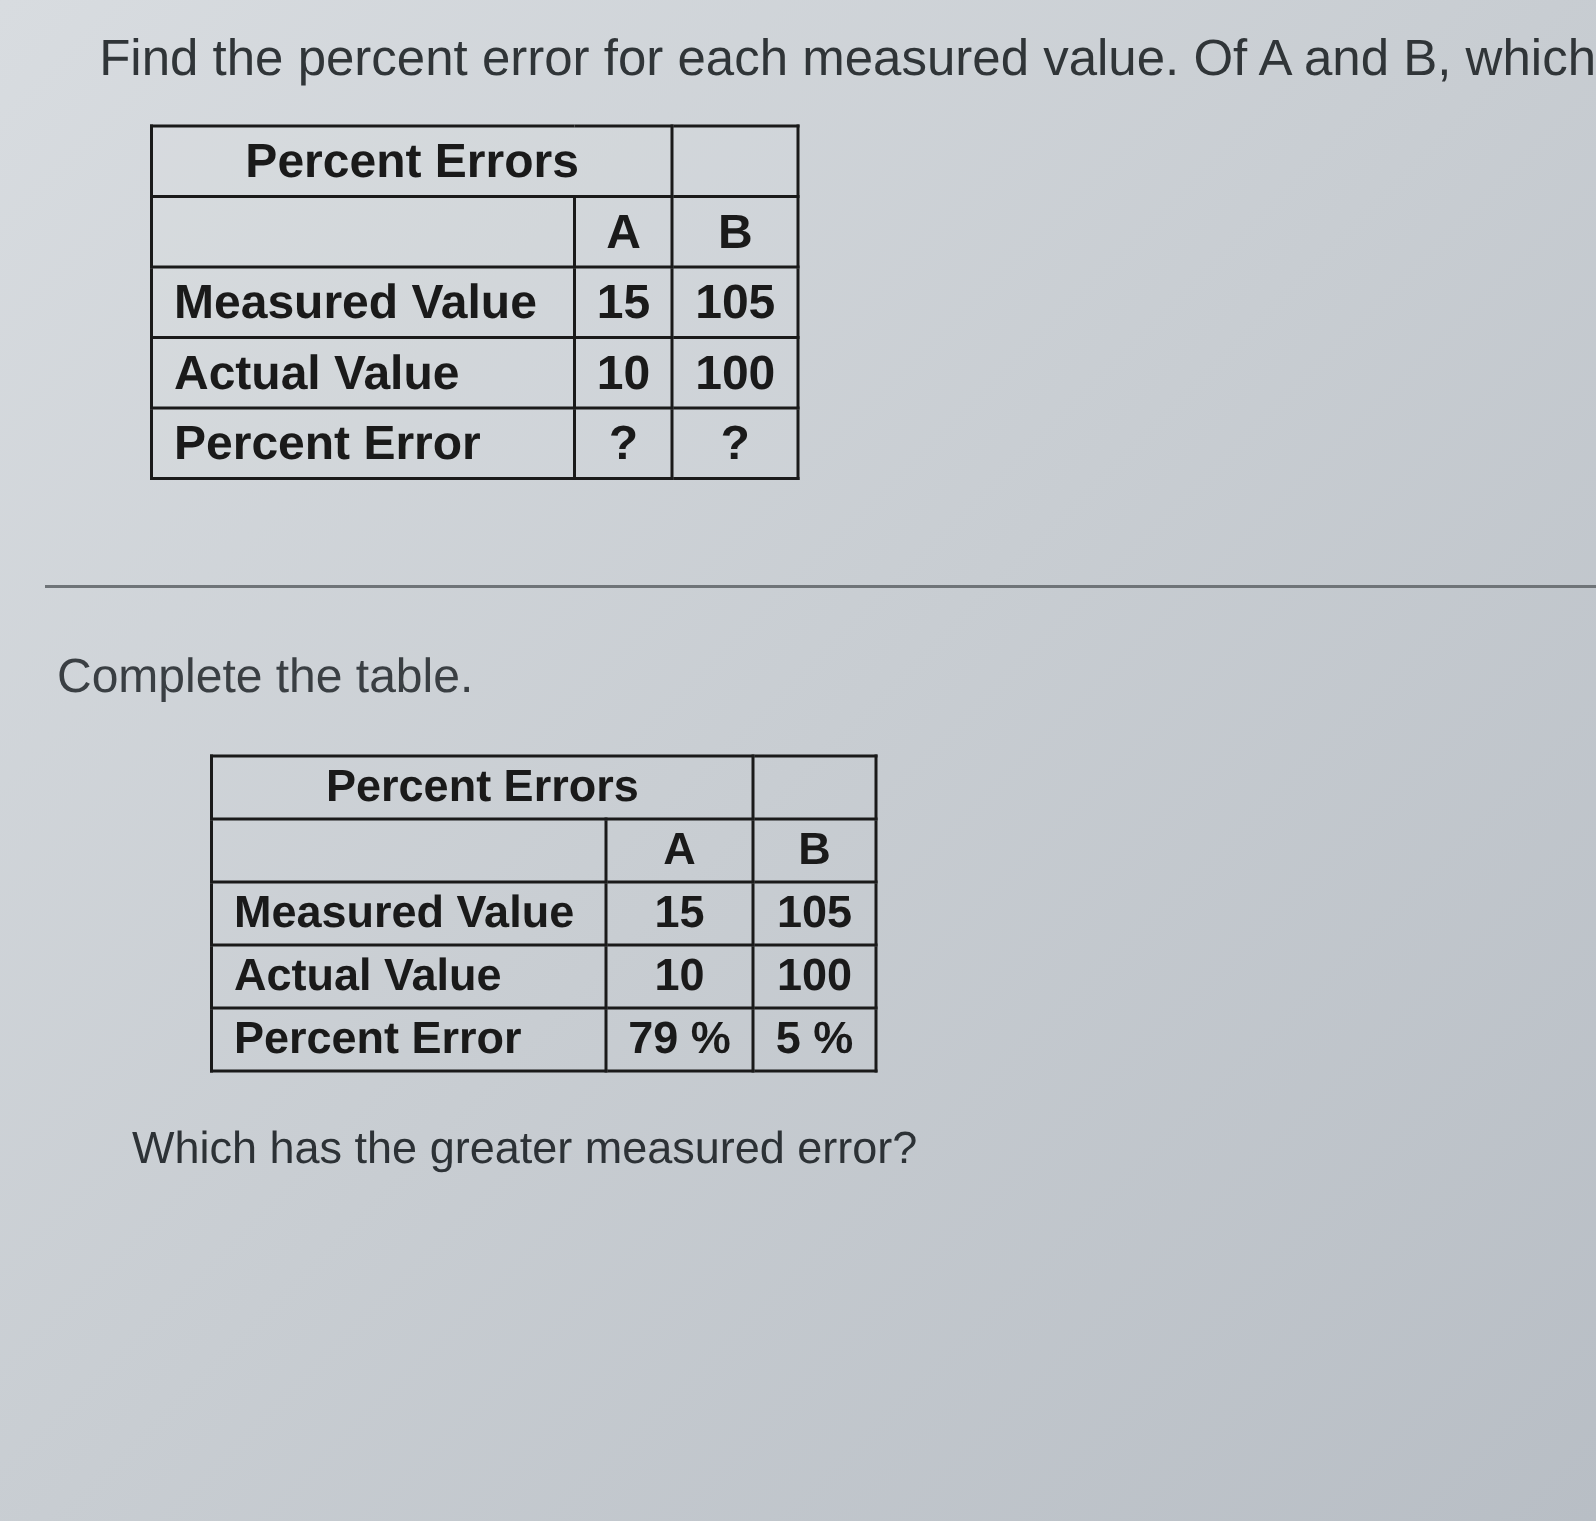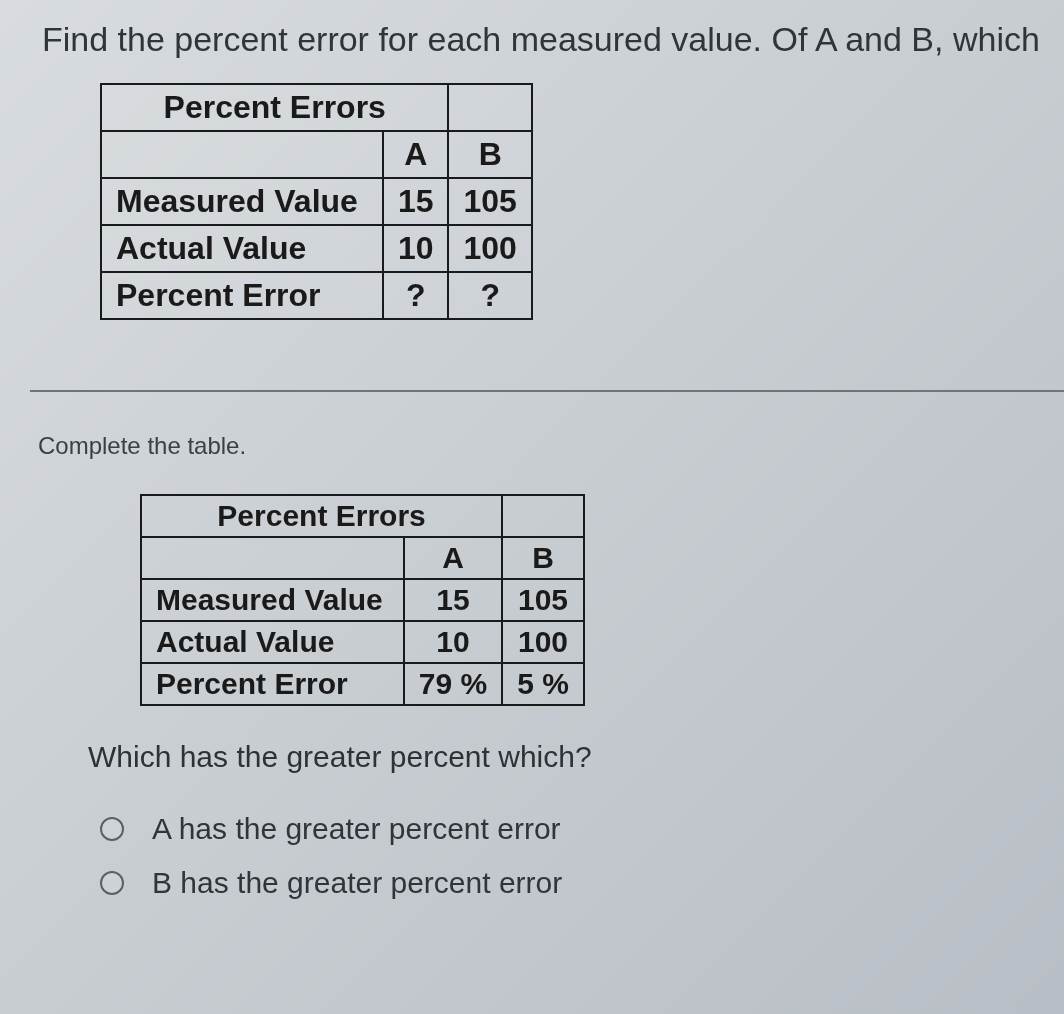--- a/index.html
+++ b/index.html
@@ -15,20 +15,21 @@
   }
   .page {
     padding: 20px 0 0 30px;
     position: relative;
   }
   .q-text {
     font-size: 34px;
     color: #303538;
     margin: 0 0 24px 12px;
     font-weight: 400;
+    text-align: right;
   }
   table.data {
     border-collapse: collapse;
     margin-left: 70px;
     background: rgba(255,255,255,0.05);
   }
   table.data td, table.data th {
     border: 2px solid #1a1a1a;
     padding: 4px 14px;
     font-size: 32px;
@@ -49,21 +50,21 @@
     border-top: 2px solid #1a1a1a;
     border-left: 2px solid #1a1a1a;
   }
   .hr {
     border: none;
     border-top: 2px solid #6f7478;
     margin: 70px 0 40px 0;
     width: 1040px;
   }
   .sub-text {
-    font-size: 24px;
+    font-size: 32px;
     color: #3a3f43;
     margin: 0 0 34px 8px;
     font-weight: 400;
   }
   table.data2 {
     border-collapse: collapse;
     margin-left: 110px;
   }
   table.data2 td, table.data2 th {
     border: 2px solid #1a1a1a;
@@ -168,26 +169,16 @@
       <td>100</td>
     </tr>
     <tr>
       <td class="rowlabel">Percent Error</td>
       <td>79 %</td>
       <td>5 %</td>
     </tr>
   </tbody>
     </table>
 
-  <p class="question2">Which has the greater percent which?</p>
+  <p class="question2">Which has the greater measured error?</p>
 
-  <div class="options">
-    <div class="opt">
-      <span class="radio"></span>
-      <span class="opt-label">A has the greater percent error</span>
-    </div>
-    <div class="opt">
-      <span class="radio"></span>
-      <span class="opt-label">B has the greater percent error</span>
-    </div>
-  </div>
 
 </div>
 
 </body></html>

